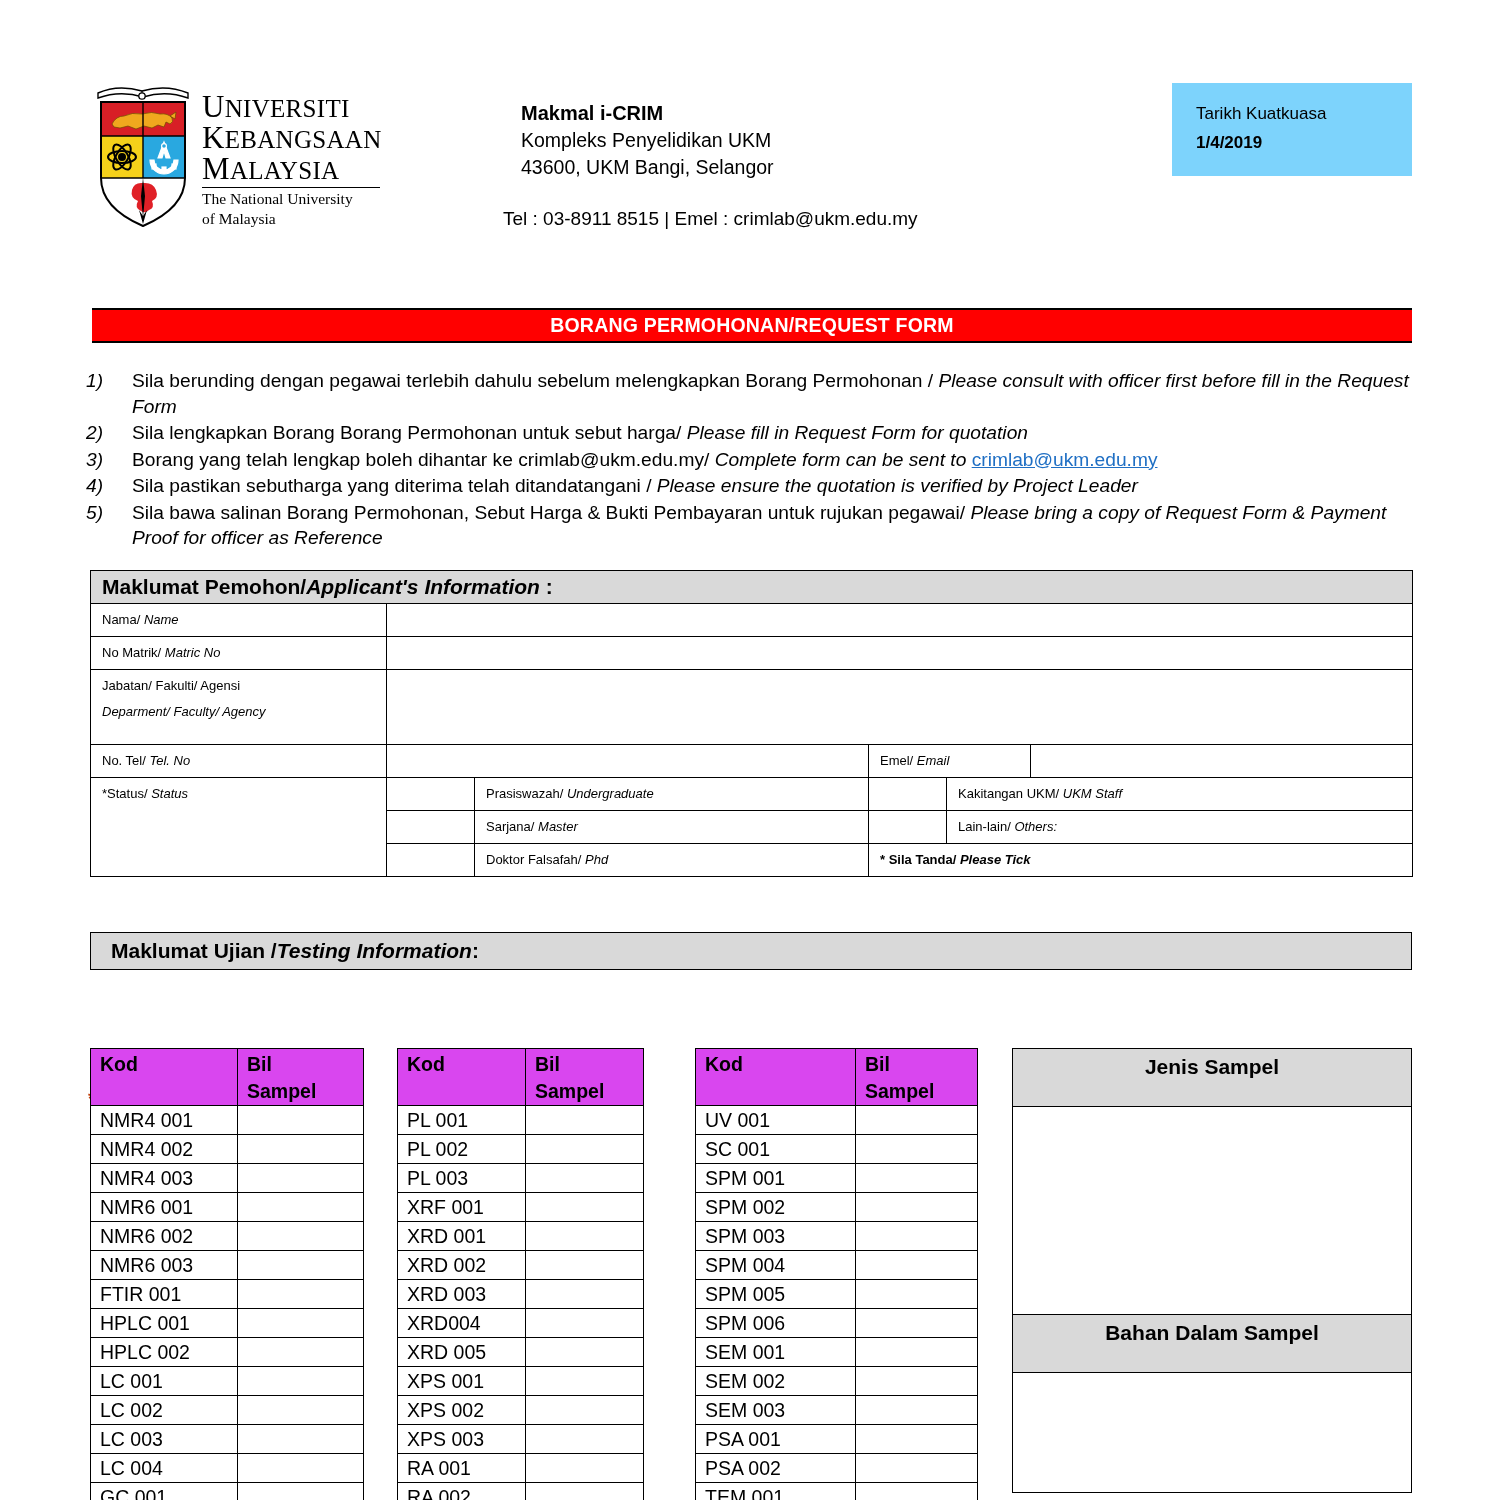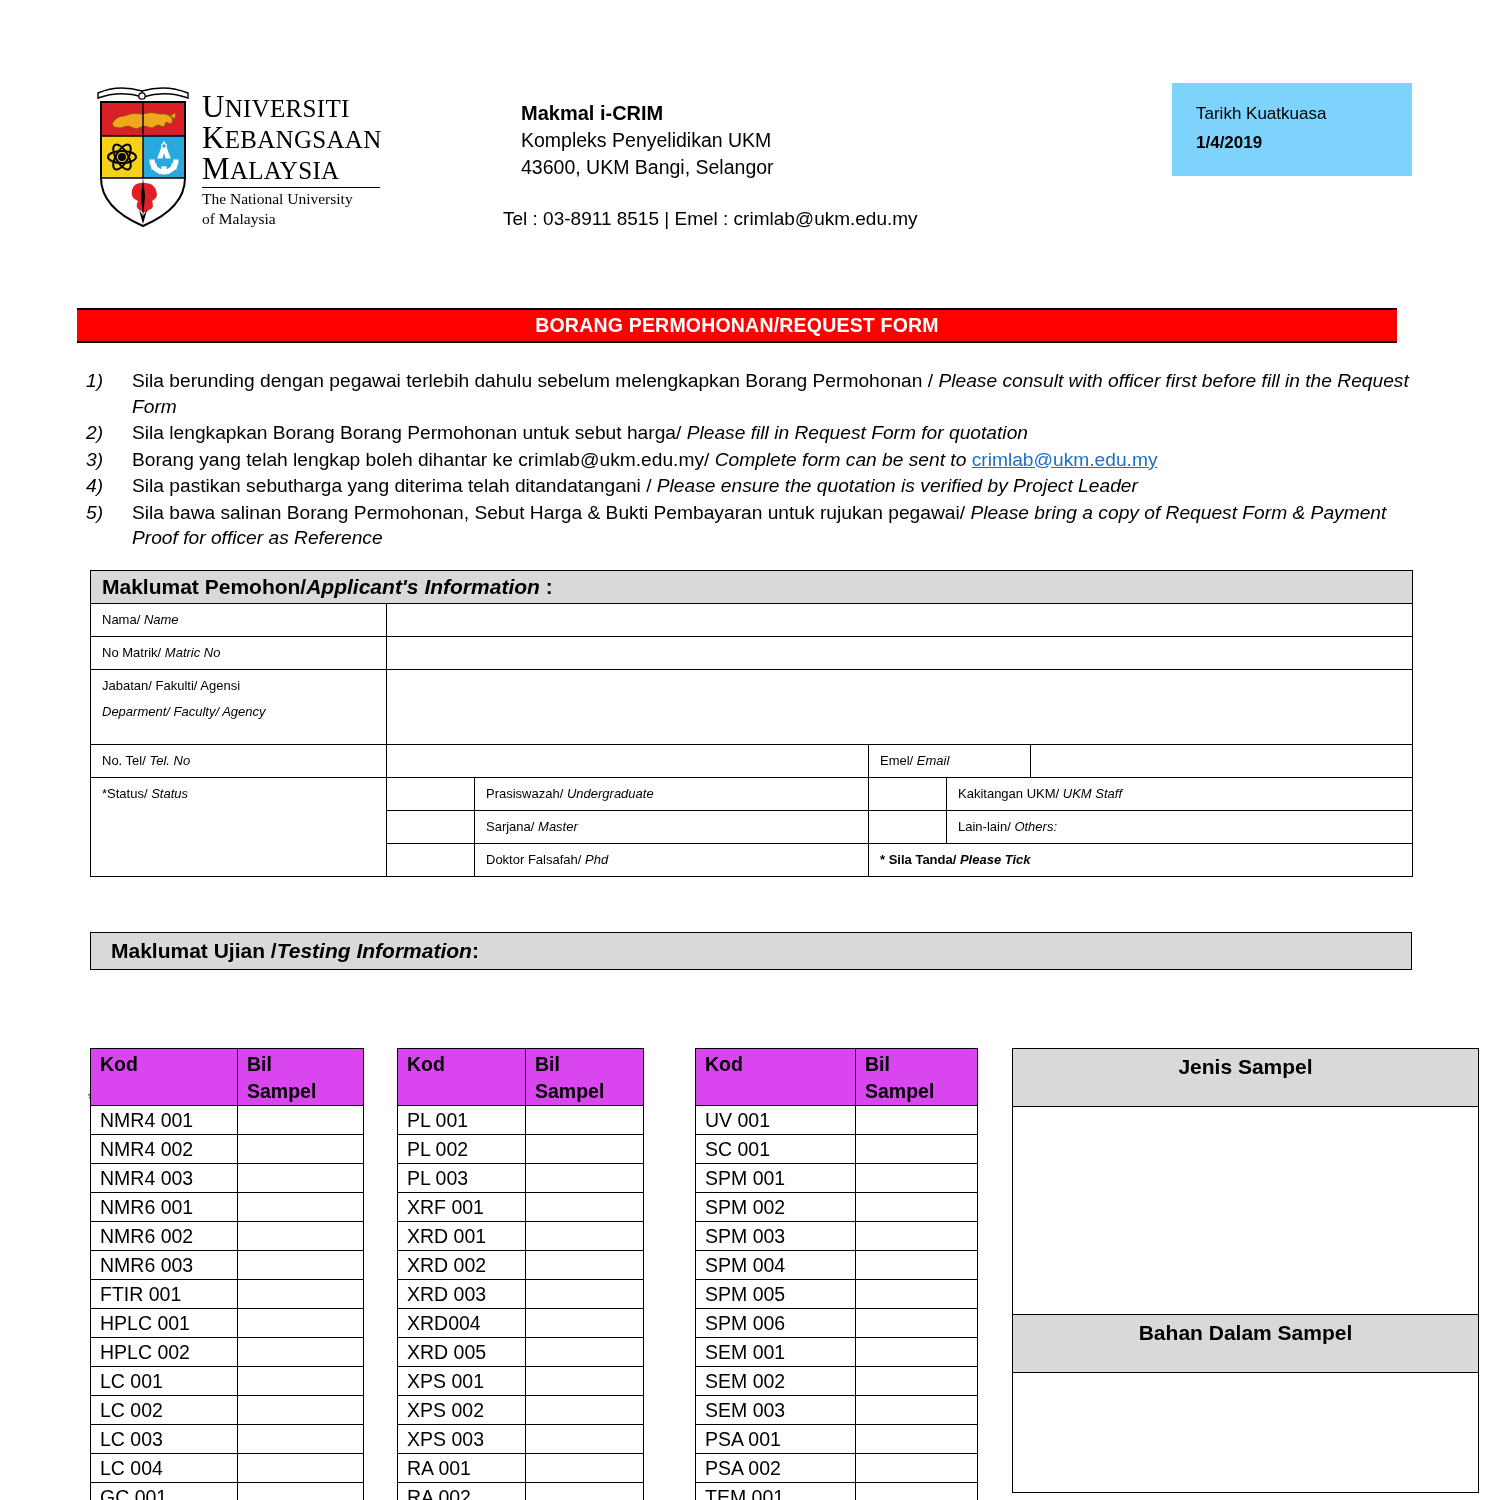--- a/index.html
+++ b/index.html
@@ -76,21 +76,21 @@
     padding: 16px 0 0 24px;
     box-sizing: border-box;
     font-size: 17px;
     line-height: 29px;
   }
   .date-val { font-weight: bold; }
 
   
   .banner {
     position: absolute;
-    left: 77px; top: 308px;
+    left: 92px; top: 308px;
     width: 1320px; height: 31px;
     background: #ff0000;
     border-top: 2px solid #000;
     border-bottom: 2px solid #000;
     color: #ffffff;
     font-weight: bold;
     font-size: 19.5px;
     letter-spacing: 0.2px;
     display: flex;
     align-items: center;
@@ -212,21 +212,21 @@
   .col-bil-1 { width: 126px; }
   .col-kod-2 { width: 128px; }
   .col-bil-2 { width: 118px; }
   .col-kod-3 { width: 160px; }
   .col-bil-3 { width: 122px; }
 
   
   .sample-panel {
     position: absolute;
     left: 1012px; top: 1048px;
-    width: 467px;
+    width: 400px;
     border-collapse: collapse;
     table-layout: fixed;
   }
   .sample-panel td {
     border: 1.6px solid #000;
     box-sizing: border-box;
   }
   .sample-panel td.sh {
     background: #d9d9d9;
     font-weight: bold;

